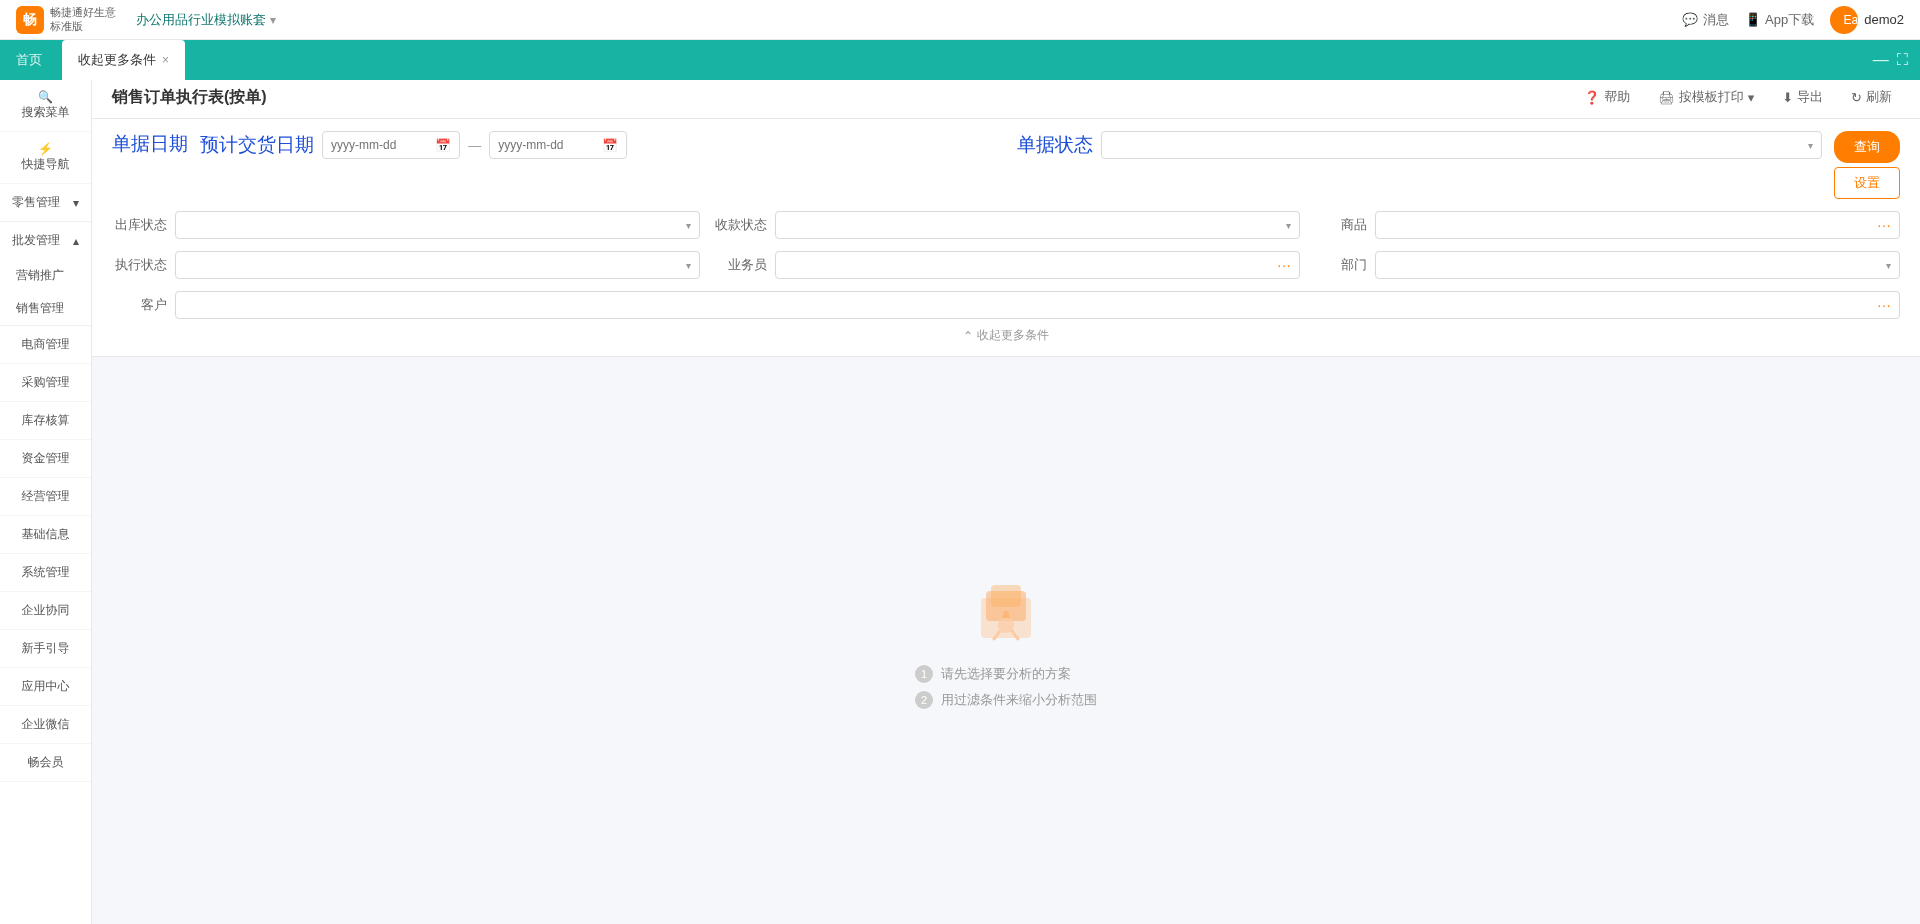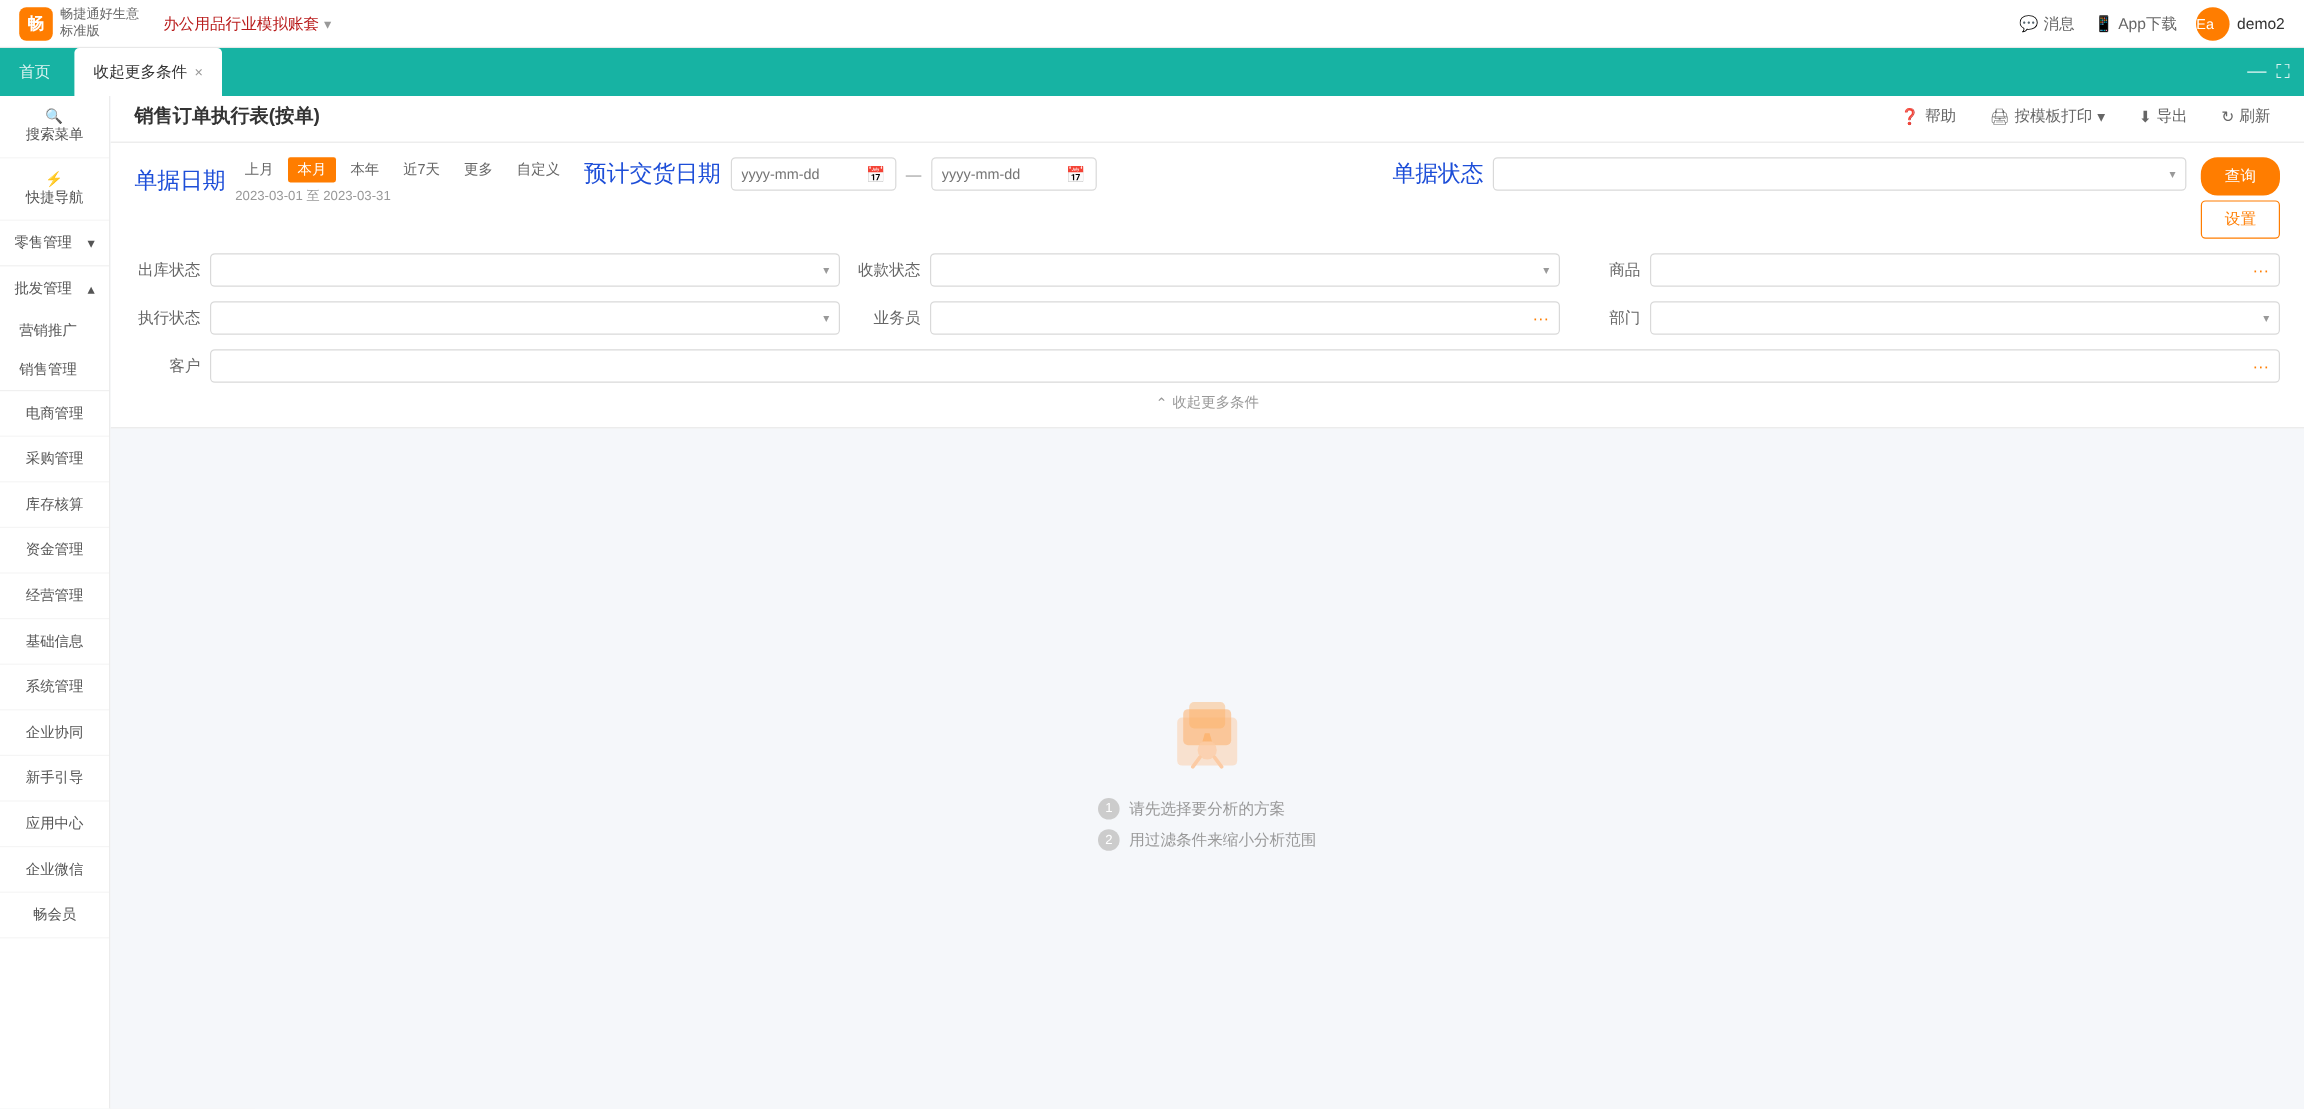--- a/index.html
+++ b/index.html
@@ -14,25 +14,25 @@
       justify-content: space-between;
       padding: 0 16px;
       border-bottom: 1px solid #e8e8e8;
       flex-shrink: 0;
     }
     .top-bar-left { display: flex; align-items: center; gap: 8px; }
     .logo-area { display: flex; align-items: center; gap: 6px; }
     .logo-icon { width: 28px; height: 28px; background: #ff7d00; border-radius: 6px; display: flex; align-items: center; justify-content: center; color: white; font-size: 14px; font-weight: bold; }
     .logo-text { font-size: 11px; color: #666; line-height: 1.2; }
     .breadcrumb-area { display: flex; align-items: center; gap: 4px; margin-left: 12px; }
-    .breadcrumb-text { font-size: 13px; color: #b91c1c; }
+    .breadcrumb-text { font-size: 13px; color: #0f766e; }
     .breadcrumb-arrow { color: #999; font-size: 12px; }
     .top-bar-right { display: flex; align-items: center; gap: 16px; }
     .top-bar-btn { display: flex; align-items: center; gap: 4px; font-size: 13px; color: #666; cursor: pointer; }
-    .user-avatar { width: 28px; height: 28px; border-radius: 50%; background: #ff7d00; display: flex; align-items: center; justify-content: flex-start; color: white; font-size: 12px; overflow: hidden; }
+    .user-avatar { width: 28px; height: 28px; border-radius: 50%; background: #ff7d00; display: flex; align-items: center; justify-content: flex-end; color: white; font-size: 12px; overflow: hidden; }
     .user-info { display: flex; align-items: center; gap: 6px; cursor: pointer; }
 
     
     .tab-bar {
       background: #17b3a3;
       height: 40px;
       display: flex;
       align-items: center;
       padding: 0;
       flex-shrink: 0;
@@ -456,31 +456,20 @@
 
 
       <div class="right-content">
 
         <div class="filter-panel">
 
           <div style="display:flex; align-items:flex-start; gap:12px; margin-bottom:12px;">
 
             <div style="display:flex; align-items:center; gap:8px; flex-shrink:0;">
               <span class="filter-label">单据日期</span>
-              <div style="display:flex; flex-direction:column; gap:4px;">
-                <div class="date-tabs">
-                  <span class="date-tab">上月</span>
-                  <span class="date-tab active">本月</span>
-                  <span class="date-tab">本年</span>
-                  <span class="date-tab">近7天</span>
-                  <span class="date-tab">更多</span>
-                  <span class="date-tab">自定义</span>
-                </div>
-                <span class="date-range-text">2023-03-01 至 2023-03-31</span>
-              </div>
             </div>
 
             <div style="display:flex; align-items:center; gap:8px; flex:1;">
               <span class="filter-label">预计交货日期</span>
               <div class="date-input-wrap">
                 <input type="text" placeholder="yyyy-mm-dd" style="">
                 <span>📅</span>
               </div>
               <span class="date-sep">—</span>
               <div class="date-input-wrap">

